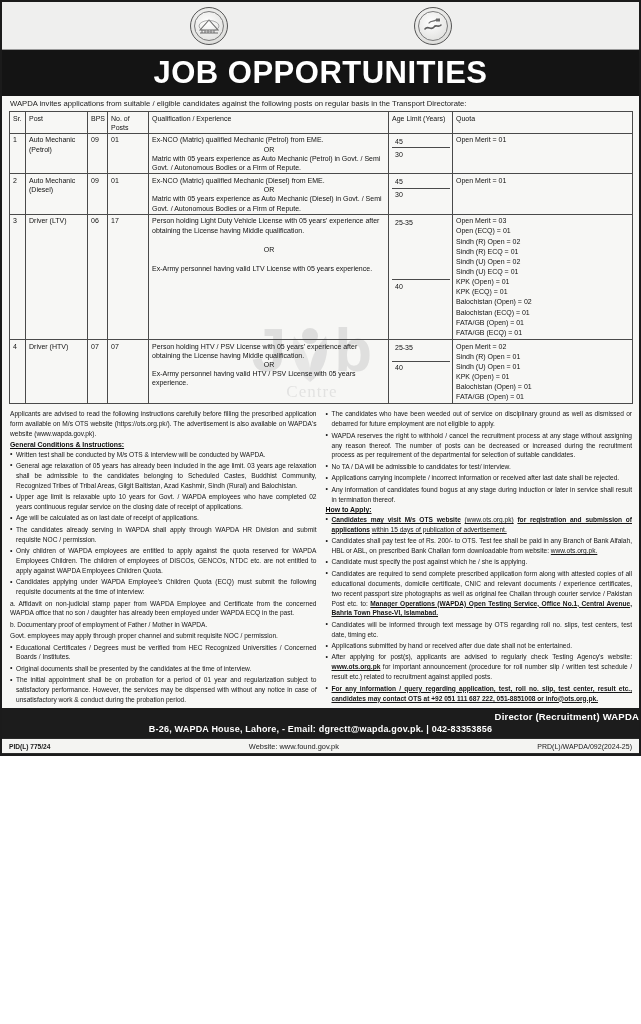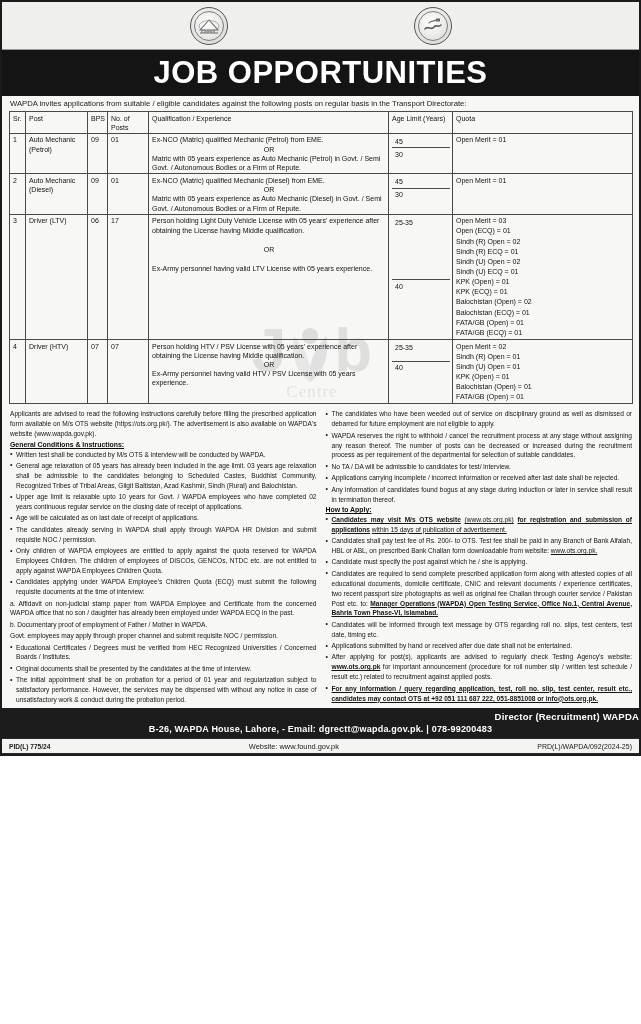--- a/index.html
+++ b/index.html
@@ -410,21 +410,21 @@
         <li>
           <span class="bu">For any information / query regarding application, test, roll no. slip, test center, result etc., candidates may contact OTS at +92 051 111 687 222, 051-8851008  or  info@ots.org.pk.</span>
         </li>
       </ul>
     </div>
   </div>
 
   <div class="footer">
     <div class="foot-dark">
       <div class="l1">Director (Recruitment) WAPDA</div>
-      <div class="l2">B-26, WAPDA House, Lahore, - Email: dgrectt@wapda.gov.pk. | 078-99200483</div>
+      <div class="l2">B-26, WAPDA House, Lahore, - Email: dgrectt@wapda.gov.pk. | 042-83353856</div>
     </div>
     <div class="foot-web">
       <div class="pid">PID(L) 775/24</div>
       <div class="site">Website: www.found.gov.pk</div>
       <div class="prd">PRD(L)/WAPDA/092(2024-25)</div>
     </div>
   </div>
 
 </div>
 

